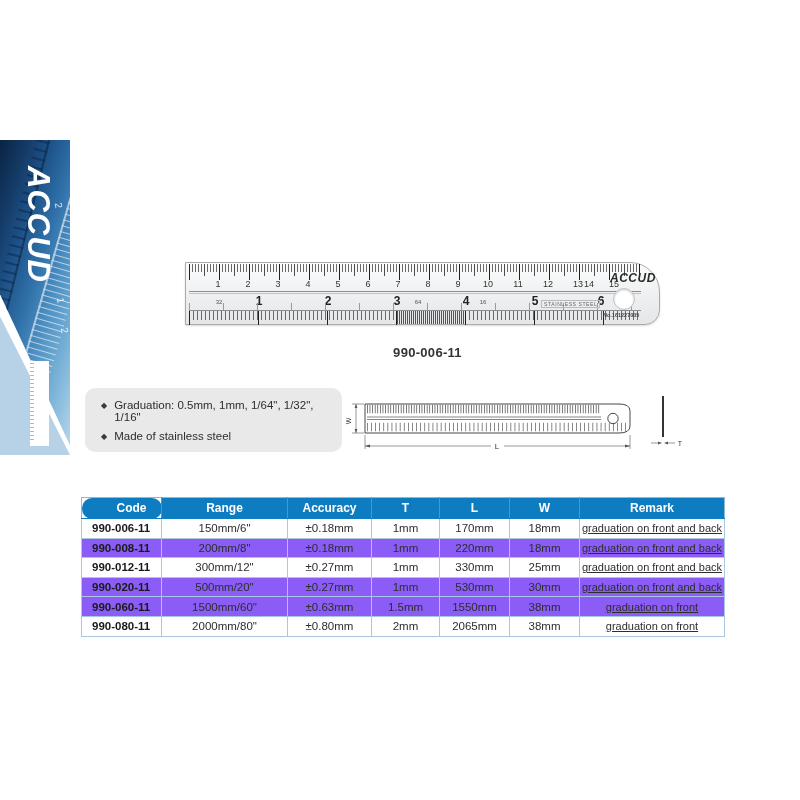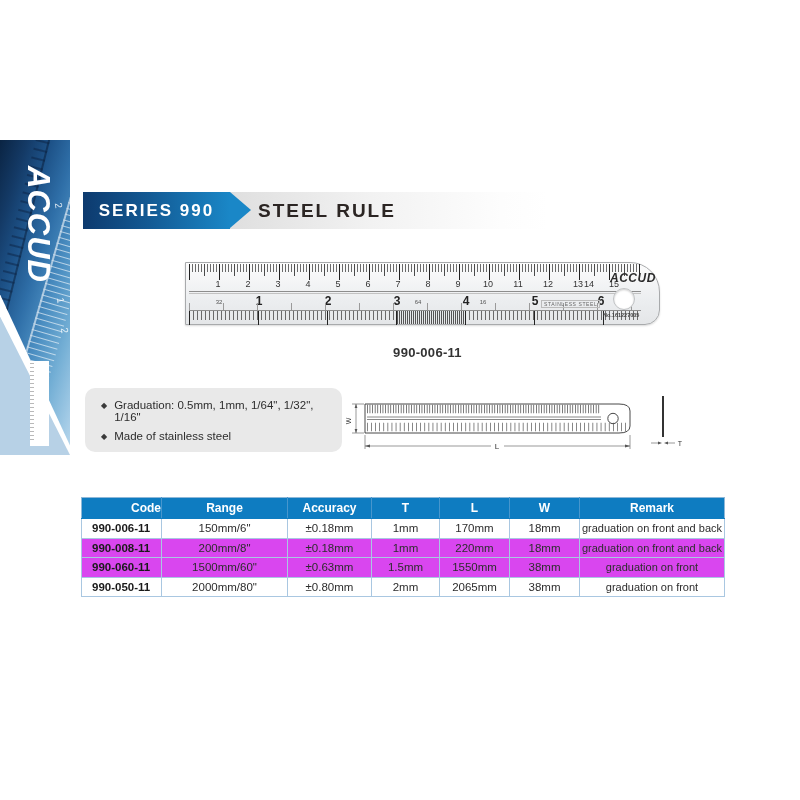--- a/index.html
+++ b/index.html
@@ -70,53 +70,47 @@
   .features li { list-style:none; display:flex; align-items:baseline; gap:7px; margin-bottom:7px; font-size:11.5px; color:#2d2d2d; }
   .features .blt { font-size:8px; color:#3a3a3a; position:relative; top:-1px; }
 
   
   .diagram { position:absolute; left:345px; top:390px; }
 
   
   .spec { position:absolute; left:81px; top:497px; width:643px; border-collapse:collapse; table-layout:fixed; }
   .spec th { background:#0e7cc1; color:#fff; font-size:12px; font-weight:bold; height:21px; text-align:center;
      border-right:1px solid #4796cd; border-bottom:1px solid #0e7cc1; }
-  .spec th:first-child { text-align:right; padding-left:20px; }
+  .spec th:first-child { text-align:center; padding-left:20px;border-radius:10px; }
   .spec th:last-child { border-right:none;margin-top:31px; }
   .spec td { height:19.6px; font-size:11.5px; color:#2d2d2d; text-align:center;
      border:1px solid #a9c7e1; }
   .spec td.code { font-weight:bold; color:#1a1a1a; text-align:left; padding-left:10px; }
-  .spec td.remark { font-size:11px; }
-  .spec tr.alt td { background:#d946ef; }
+  .spec td.remark { font-size:11px;text-decoration:underline; }
+  .spec tr.alt td { background:#8b5cf6; }
   .spec { border:1px solid #8fb8d8; }
 </style>
 </head>
 <body>
 
 <div class="page">
 
   <div class="sidebar">
     <div class="sb-whiteband"></div>
     <div class="sb-photo">
       <div class="ruler-edge"></div>
       <div class="ruler-edge2"></div>
       <span class="sb-num" style="left:56px; top:60px;">2</span>
       <span class="sb-num" style="left:58px; top:155px;">1</span>
       <span class="sb-num" style="left:62px; top:185px;">2</span>
       <div class="sb-logo">ACCUD</div>
     </div>
     <div class="sb-rulerstrip"></div>
   </div>
 
-  <div class="banner">
-    <div class="banner-gray"></div>
-    <div class="banner-blue">SERIES 990</div>
-    <div class="banner-arrow"></div>
-    <div class="banner-title">STEEL RULE</div>
-  </div>
 
   <div class="rule">
     <div class="t1"></div>
     <div class="t2"></div>
     <div class="t3"></div>
     <div class="cm-row" id="cm-row">
         <span style="left: 25px;">1</span>
         <span style="left: 55px;">2</span>
         <span style="left: 85px;">3</span>
         <span style="left: 115px;">4</span>
@@ -237,31 +231,49 @@
         </tr>
         <tr class="alt">
           <td class="code">990-008-11</td>
           <td>200mm/8"</td>
           <td>±0.18mm</td>
           <td>1mm</td>
           <td>220mm</td>
           <td>18mm</td>
           <td class="remark">graduation on front and back</td>
         </tr>
+        <tr>
+          <td class="code">990-012-11</td>
+          <td>300mm/12"</td>
+          <td>±0.27mm</td>
+          <td>1mm</td>
+          <td>330mm</td>
+          <td>25mm</td>
+          <td class="remark">graduation on front and back</td>
+        </tr>
+        <tr class="alt">
+          <td class="code">990-020-11</td>
+          <td>500mm/20"</td>
+          <td>±0.27mm</td>
+          <td>1mm</td>
+          <td>530mm</td>
+          <td>30mm</td>
+          <td class="remark">graduation on front and back</td>
+        </tr>
         <tr class="alt">
           <td class="code">990-060-11</td>
           <td>1500mm/60"</td>
           <td>±0.63mm</td>
           <td>1.5mm</td>
           <td>1550mm</td>
           <td>38mm</td>
           <td class="remark">graduation on front</td>
         </tr>
         <tr>
-          <td class="code">990-050-11</td>
+          <td class="code">990-080-11</td>
           <td>2000mm/80"</td>
           <td>±0.80mm</td>
           <td>2mm</td>
           <td>2065mm</td>
           <td>38mm</td>
           <td class="remark">graduation on front</td>
         </tr>
       </tbody>
   </table>
 

